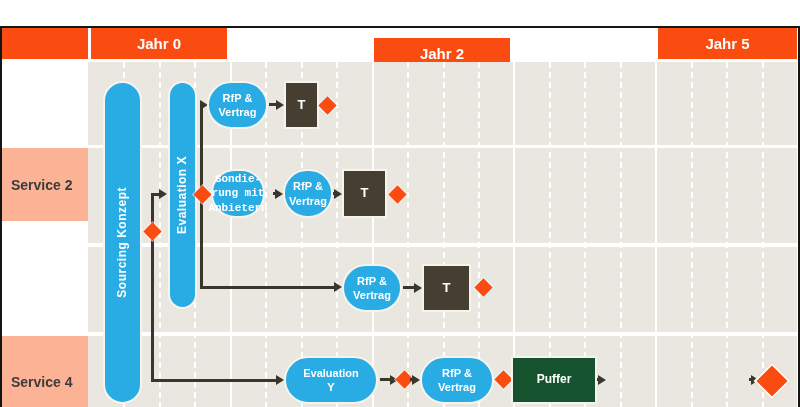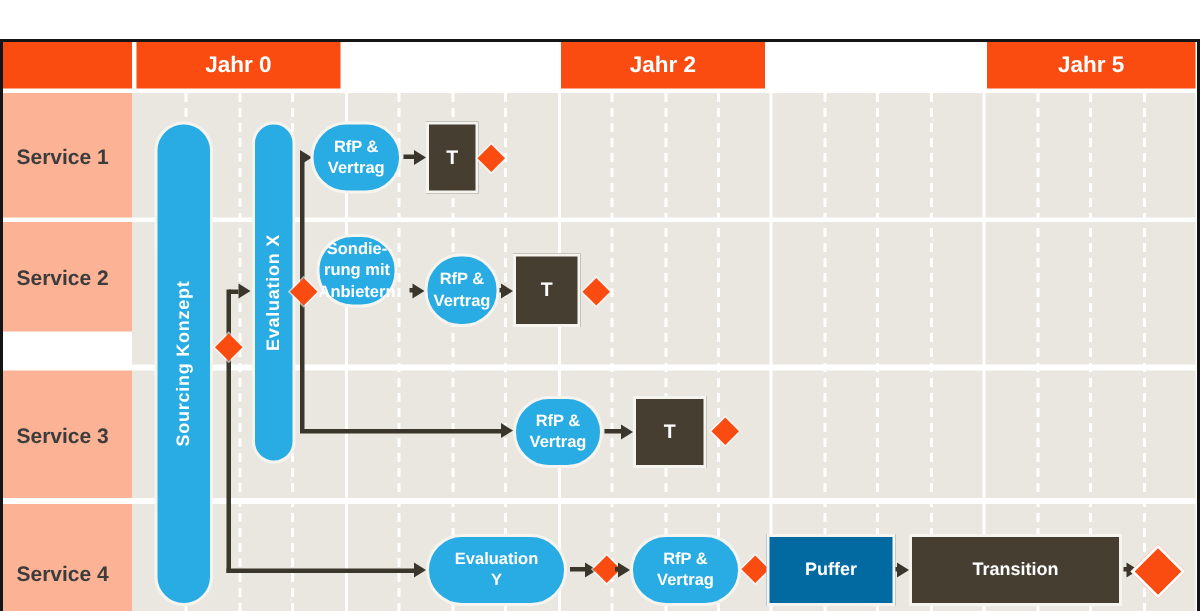--- a/index.html
+++ b/index.html
@@ -16,45 +16,43 @@
   #grid{position:absolute;left:88px;top:36px;width:709px;height:366px;background:#eae7e1;}
   .qline{position:absolute;top:0;height:100%;width:0;border-left:2px dashed #ffffff;}
   .qline.year{border-left-style:solid;}
   .rowsep{position:absolute;left:0;width:100%;background:#ffffff;}
   
   .box{position:absolute;box-sizing:border-box;border:2px solid #f6f4ef;color:#fff;
        font-weight:bold;font-size:11px;line-height:1.3;display:flex;align-items:center;
        justify-content:center;text-align:center;white-space:pre-line;}
   .blue{background:#29abe3;border-radius:24px;}
   .dark{background:#453e31;font-size:13px;}
-  .gray{background:#0369a1;font-size:12px;}
+  .gray{background:#14532d;font-size:12px;}
   .vbar span{writing-mode:vertical-rl;transform:rotate(180deg);font-size:12px;letter-spacing:.5px;}
   
   .shaft-h{position:absolute;height:3px;background:#3a362b;}
   .shaft-v{position:absolute;width:3px;background:#3a362b;}
   .tri-r{position:absolute;width:0;height:0;border-top:5px solid transparent;
          border-bottom:5px solid transparent;border-left:8px solid #3a362b;}
   
   .dia{position:absolute;width:13px;height:13px;background:#fa4b11;transform:rotate(45deg);
        box-shadow:0 0 0 1px rgba(255,255,255,.6);}
   .dia.big{width:22px;height:22px;border:2px solid #ffffff;box-shadow:none;}
 </style>
 </head>
 <body>
 
 <div id="stage">
 
   <div class="hcell" style="left:2px;top:2px;width:86px;height:31px;"></div>
   <div class="hcell" style="left:91px;top:2px;width:136px;height:31px;">Jahr 0</div>
-  <div class="hcell" style="left:374px;top:2px;width:136px;height:31px;">Jahr 2</div>
+  <div class="hcell" style="left:374px;top:12px;width:136px;height:31px;">Jahr 2</div>
   <div class="hcell" style="left:658px;top:2px;width:139px;height:31px;">Jahr 5</div>
 
-  <div class="scell" style="top:36px;height:83px;">Service 1</div>
   <div class="scell" style="top:122px;height:73px;">Service 2</div>
-  <div class="scell" style="top:221px;height:85px;">Service 3</div>
   <div class="scell" style="top:310px;height:92px;">Service 4</div>
 
   <div id="grid">
       <div class="qline" style="left: 673.55px;"></div>
       <div class="qline" style="left: 638.1px;"></div>
       <div class="qline" style="left: 602.65px;"></div>
       <div class="qline year" style="left: 567.2px;"></div>
       <div class="qline" style="left: 531.75px;"></div>
       <div class="qline" style="left: 496.3px;"></div>
       <div class="qline" style="left: 460.85px;"></div>
@@ -96,21 +94,21 @@
   <div class="tri-r" style="left:334px;top:256px;"></div>
   <div class="dia" style="left:196px;top:162px;"></div>
 
   <div class="box blue" style="left:207px;top:55px;width:61px;height:48px;">RfP &amp;
 Vertrag</div>
   <div class="shaft-h" style="left:269px;top:77px;width:8px;"></div>
   <div class="tri-r" style="left:276px;top:74px;"></div>
   <div class="box dark" style="left:284px;top:55px;width:35px;height:48px;">T</div>
   <div class="dia" style="left:321px;top:73px;"></div>
 
-  <div class="box blue" style="left:211px;top:130px;width:54px;height:49px;">Sondie-
+  <div class="box blue" style="left:211px;top:143px;width:54px;height:49px;font-family:Liberation Mono, monospace;">Sondie-
 rung mit
 Anbietern</div>
   <div class="shaft-h" style="left:273px;top:166px;width:4px;"></div>
   <div class="tri-r" style="left:275px;top:163px;"></div>
   <div class="box blue" style="left:283px;top:143px;width:50px;height:49px;">RfP &amp;
 Vertrag</div>
   <div class="shaft-h" style="left:333px;top:166px;width:3px;"></div>
   <div class="tri-r" style="left:334px;top:163px;"></div>
   <div class="box dark" style="left:342px;top:143px;width:45px;height:49px;">T</div>
   <div class="dia" style="left:391px;top:162px;"></div>
@@ -128,18 +126,17 @@
   <div class="tri-r" style="left:390px;top:349px;"></div>
   <div class="dia" style="left:398px;top:347px;"></div>
   <div class="shaft-h" style="left:410px;top:352px;width:3px;"></div>
   <div class="tri-r" style="left:412px;top:349px;"></div>
   <div class="box blue" style="left:420px;top:330px;width:74px;height:48px;">RfP &amp;
 Vertrag</div>
   <div class="dia" style="left:497px;top:347px;"></div>
   <div class="box gray" style="left:511px;top:330px;width:86px;height:48px;">Puffer</div>
   <div class="shaft-h" style="left:597px;top:352px;width:2px;"></div>
   <div class="tri-r" style="left:598px;top:349px;"></div>
-  <div class="box dark" style="left:606px;top:330px;width:142px;height:48px;font-size:12px;">Transition</div>
   <div class="shaft-h" style="left:749px;top:352px;width:3px;"></div>
   <div class="tri-r" style="left:751px;top:349px;"></div>
   <div class="dia big" style="left:759px;top:342px;"></div>
 
 </div>
 
 </body></html>

